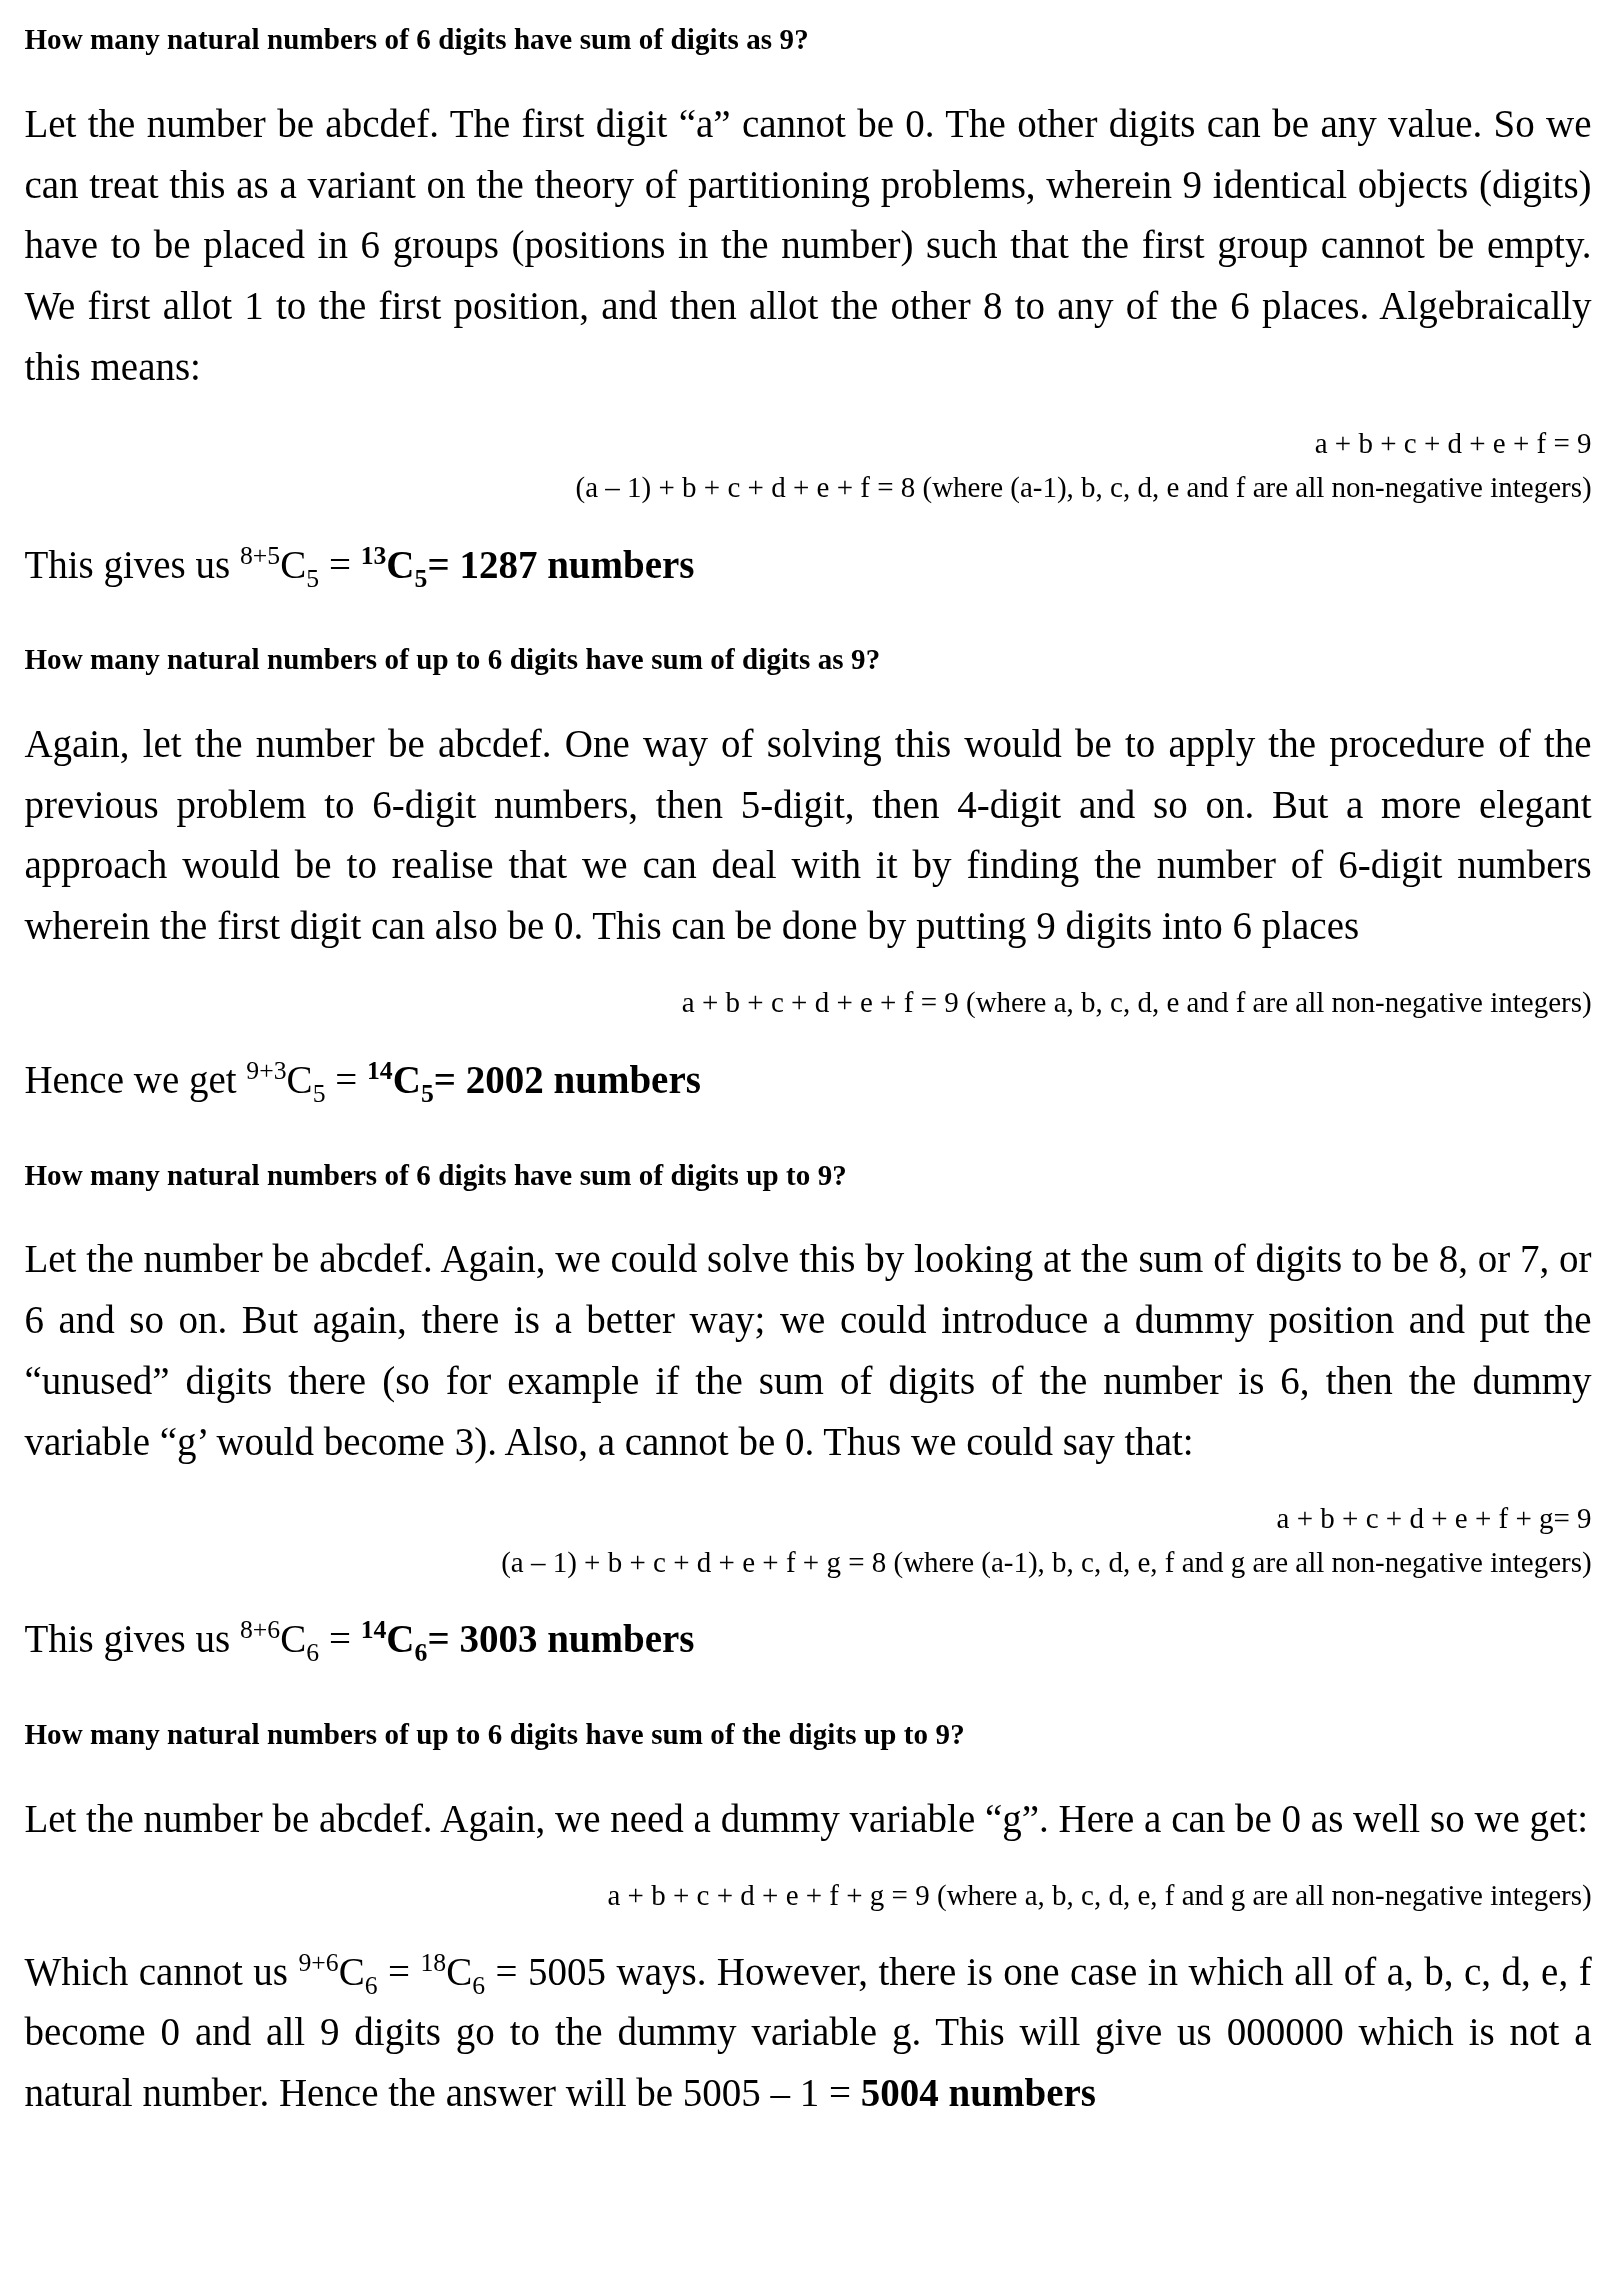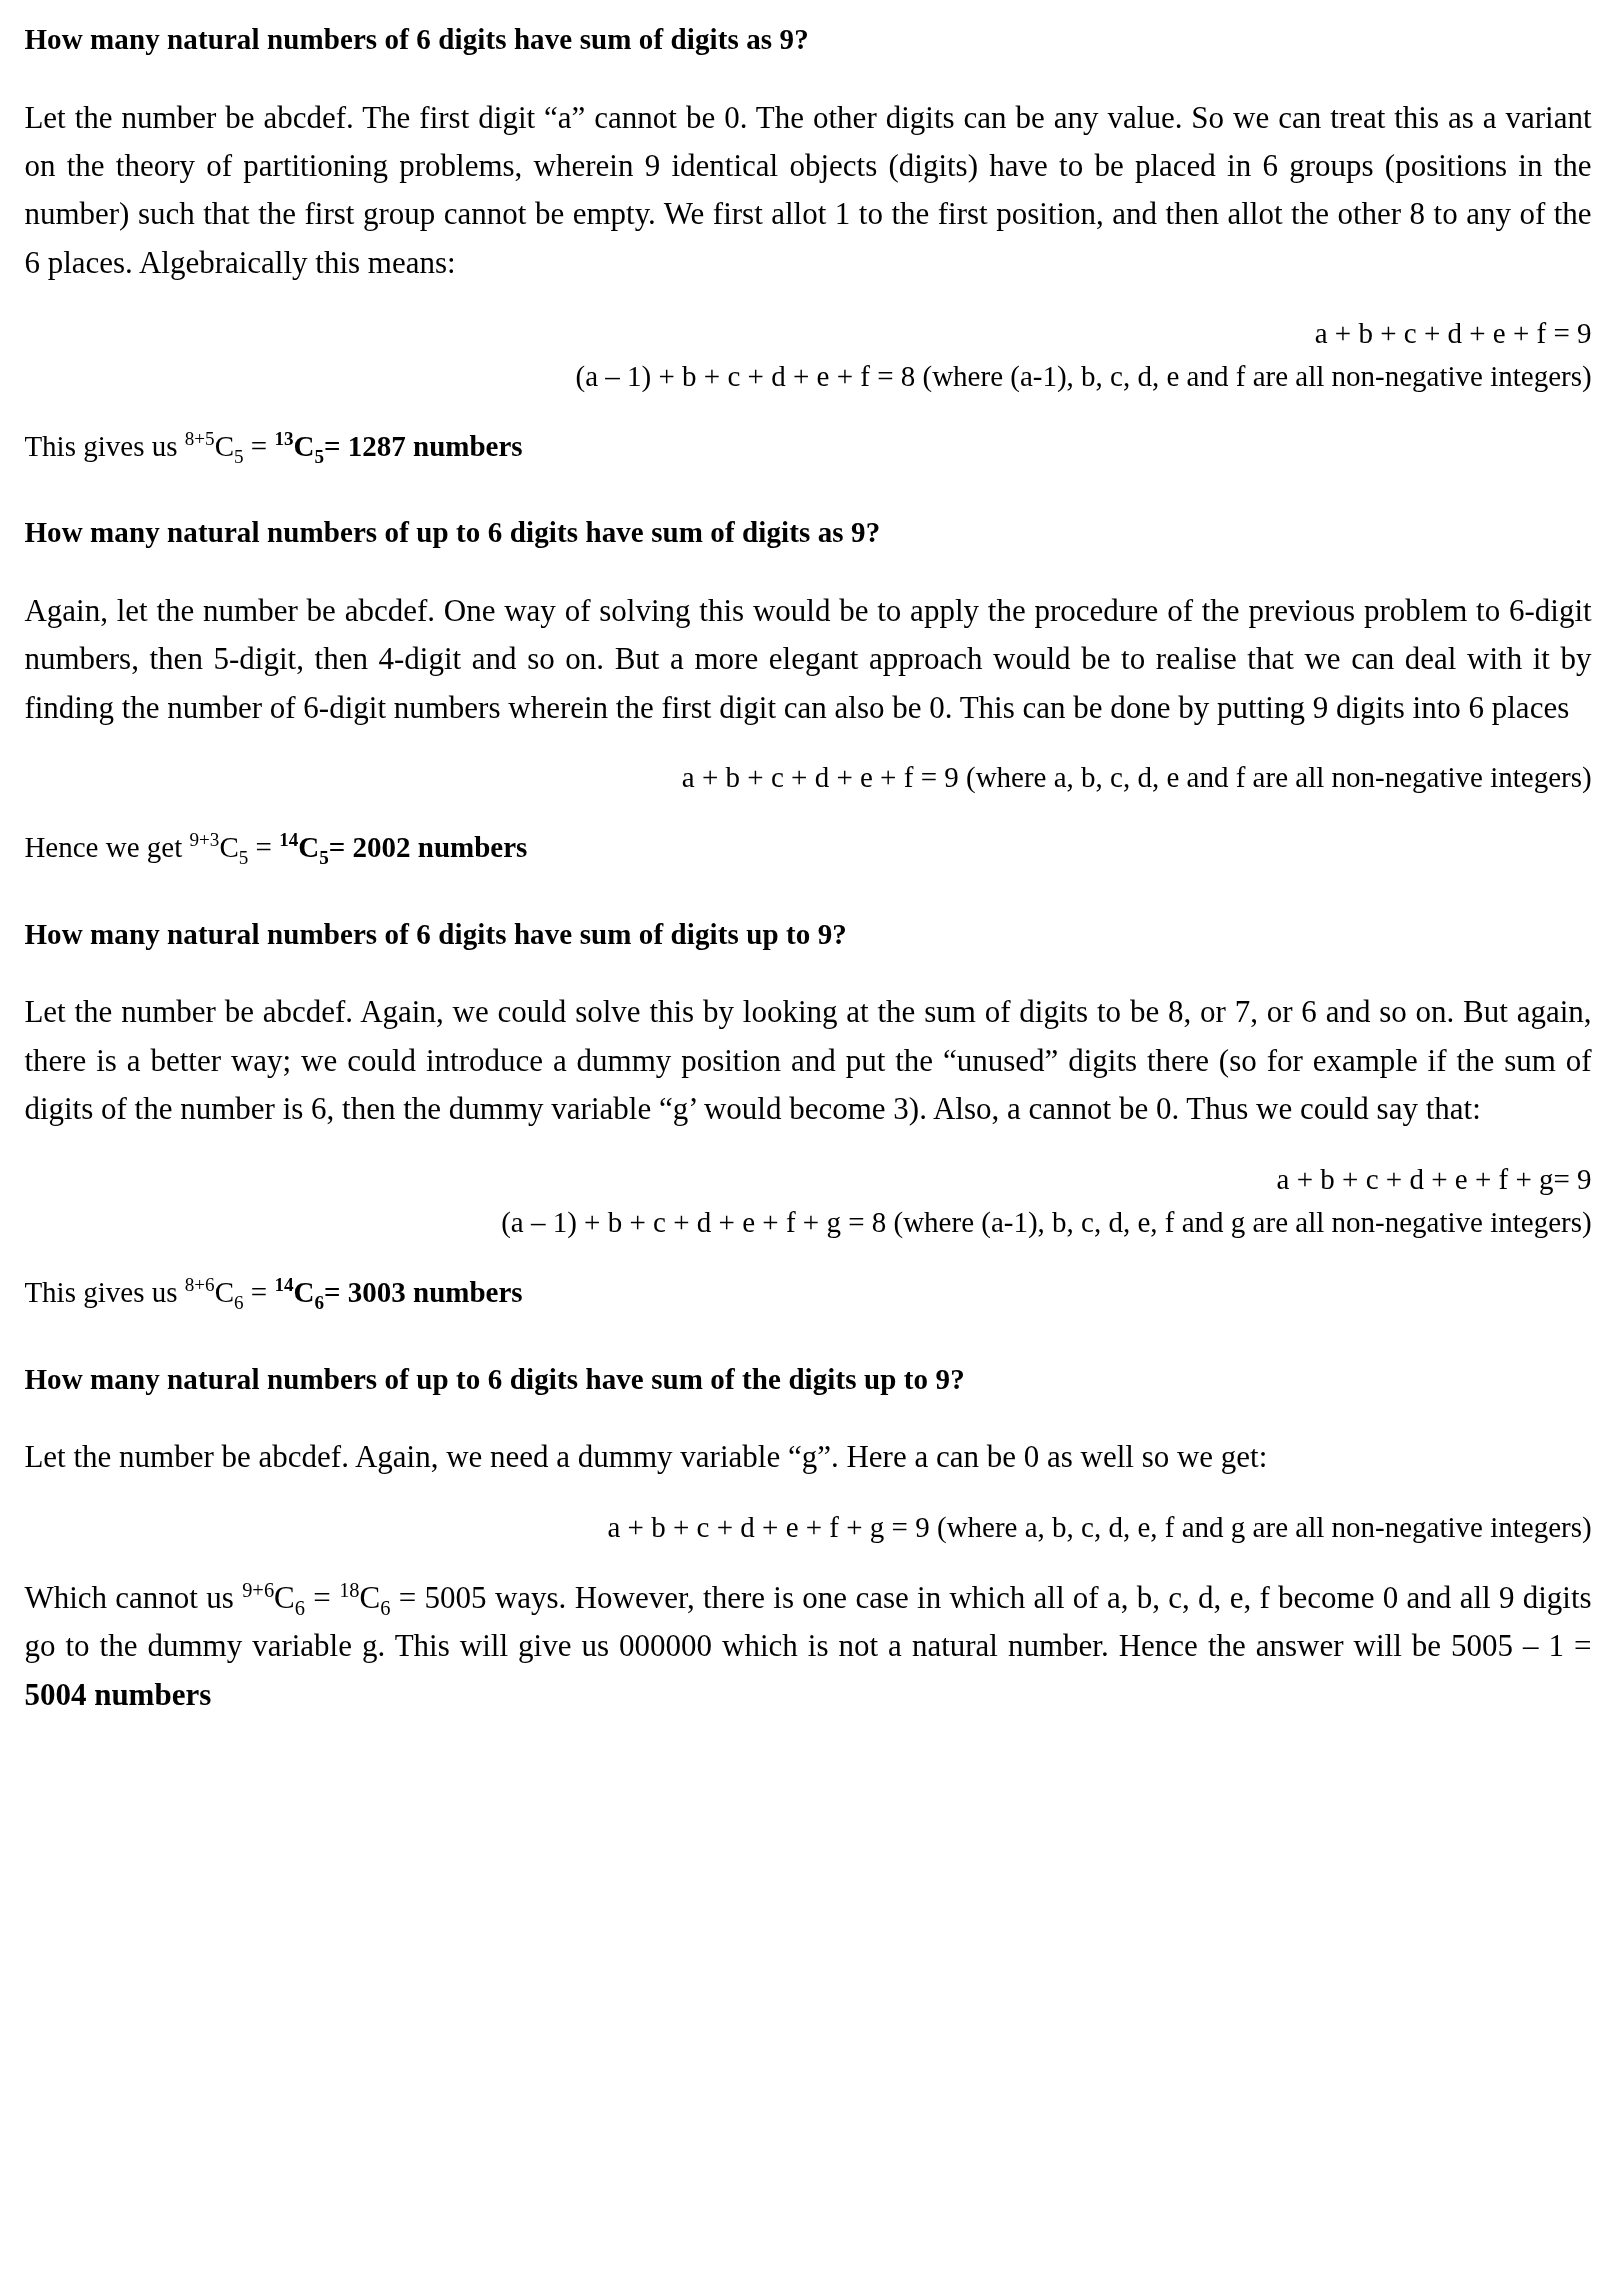--- a/index.html
+++ b/index.html
@@ -23,37 +23,37 @@
     border-radius: 13px;
   }
   .heading {
     font-size: 29px;
     font-weight: bold;
     line-height: 1.30;
     margin: 0;
     letter-spacing: 0.1px;
   }
   .para {
-    font-size: 31px;
+    font-size: 39px;
     line-height: 1.56;
     margin: 0;
     text-align: justify;
     text-justify: inter-word;
   }
   .para.left {
     text-align: left;
   }
   .eqline {
     font-size: 29px;
     line-height: 1.50;
     margin: 0;
     text-align: right;
   }
   .formula {
-    font-size: 29px;
+    font-size: 39px;
     line-height: 1.60;
     margin: 0;
     text-align: left;
   }
   .formula sup, .formula sub,
   .para sup, .para sub {
     font-size: 0.66em;
     line-height: 0;
   }
   .formula sup { vertical-align: super; }

